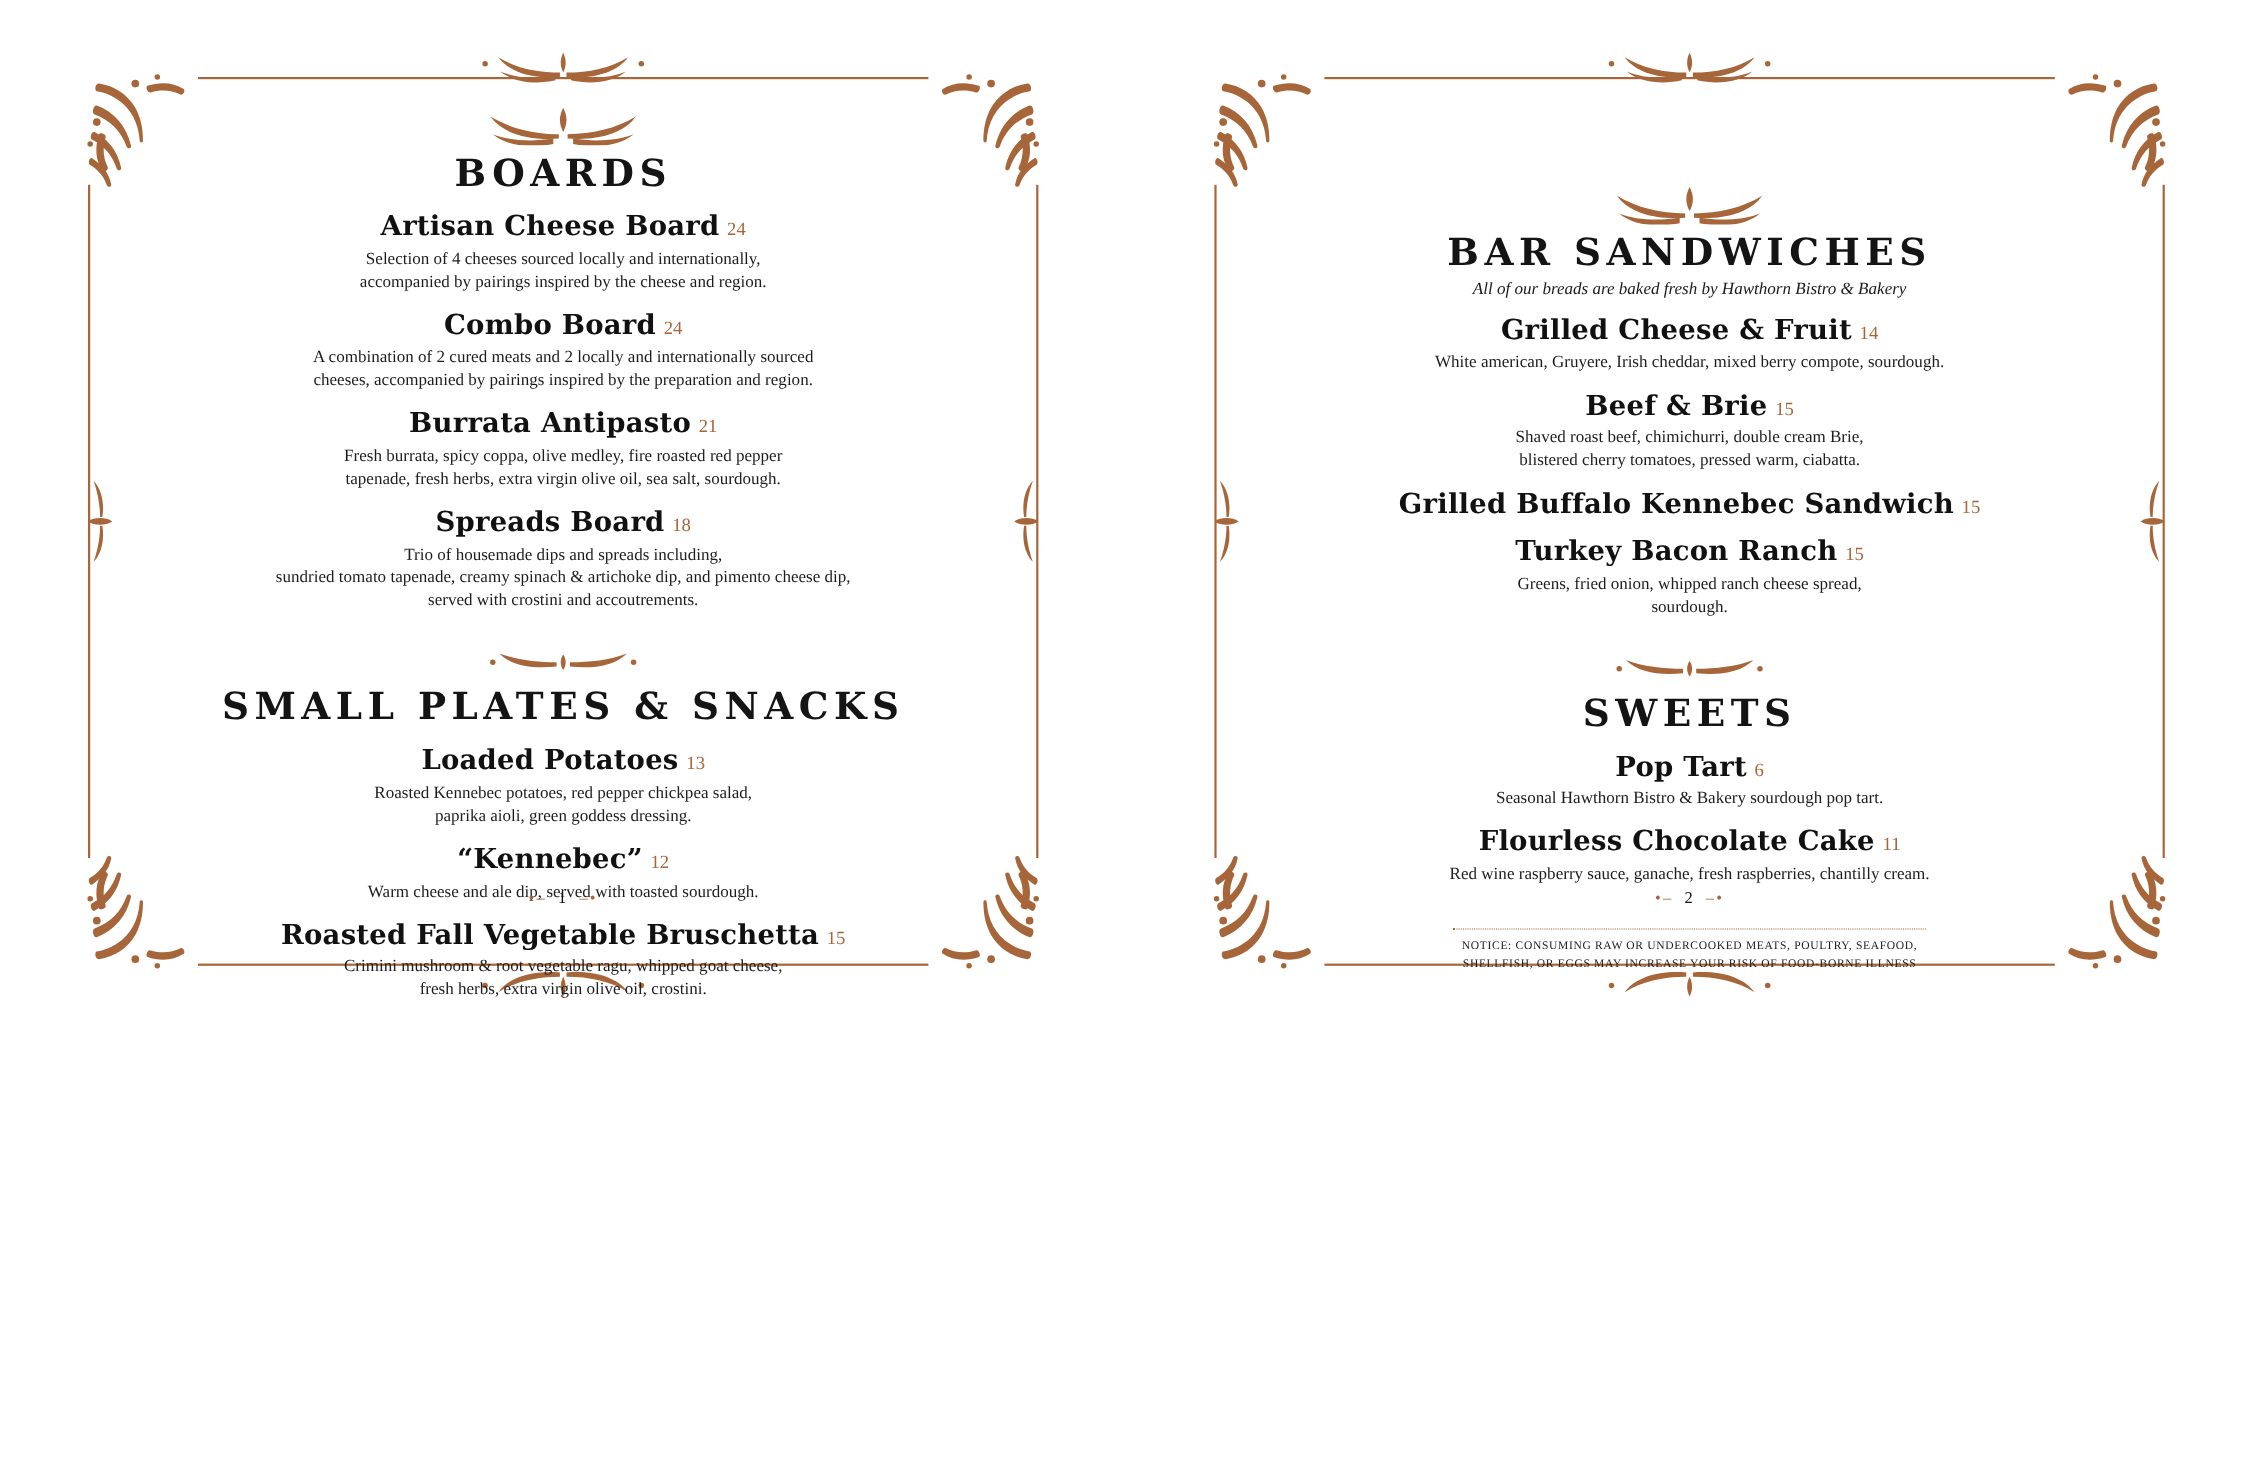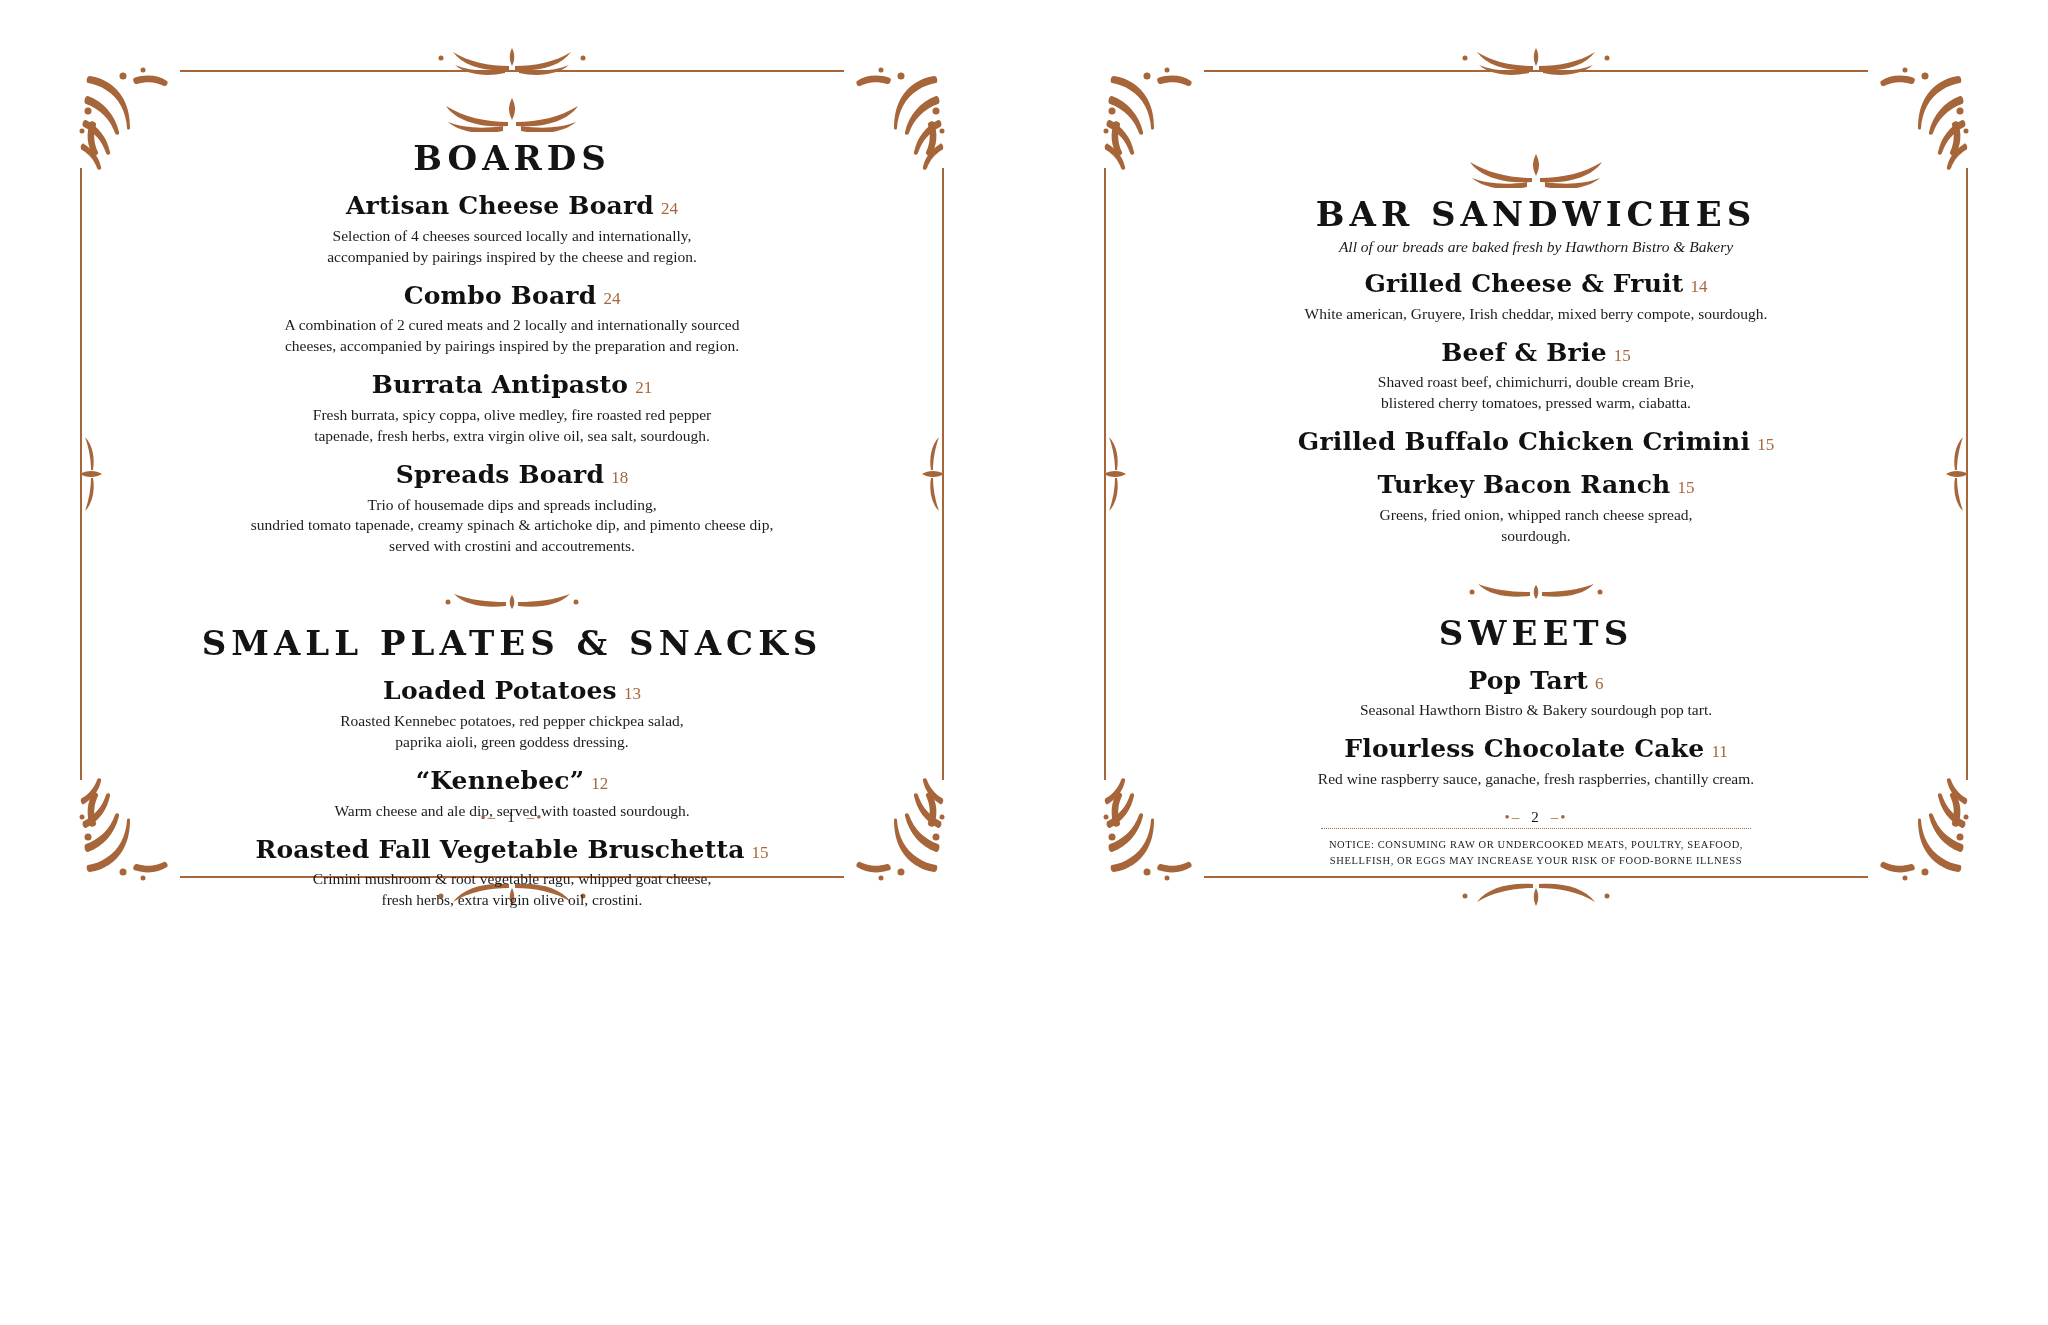--- a/index.html
+++ b/index.html
@@ -71,21 +71,21 @@
 
   
   .content {
     position: absolute;
     left: 130px;
     right: 130px;
     top: 96px;
     bottom: 110px;
     text-align: center;
   }
-  .page.right .content { top: 152px; }
+  .page.right .content { top: 168px; }
 
   .flourish {
     margin: 0 auto 6px auto;
     color: #a7663a;
     width: 270px;
   }
   .flourish svg { display: block; margin: 0 auto; }
 
   .section-title {
     font-family: "DejaVu Serif", serif;
@@ -503,21 +503,21 @@
       <div class="item">
         <div class="item-name">
           <span>Beef &amp; Brie</span><span class="item-price">15</span>
         </div>
         <div class="item-desc">Shaved roast beef, chimichurri, double cream Brie,
 blistered cherry tomatoes, pressed warm, ciabatta.</div>
       </div>
 
       <div class="item">
         <div class="item-name">
-          <span>Grilled Buffalo Chicken Crimini</span><span class="item-price">15</span>
+          <span>Grilled Buffalo Kennebec Sandwich</span><span class="item-price">15</span>
         </div>
       </div>
 
       <div class="item">
         <div class="item-name">
           <span>Turkey Bacon Ranch</span><span class="item-price">15</span>
         </div>
         <div class="item-desc">Greens, fried onion, whipped ranch cheese spread,
 sourdough.</div>
       </div>

